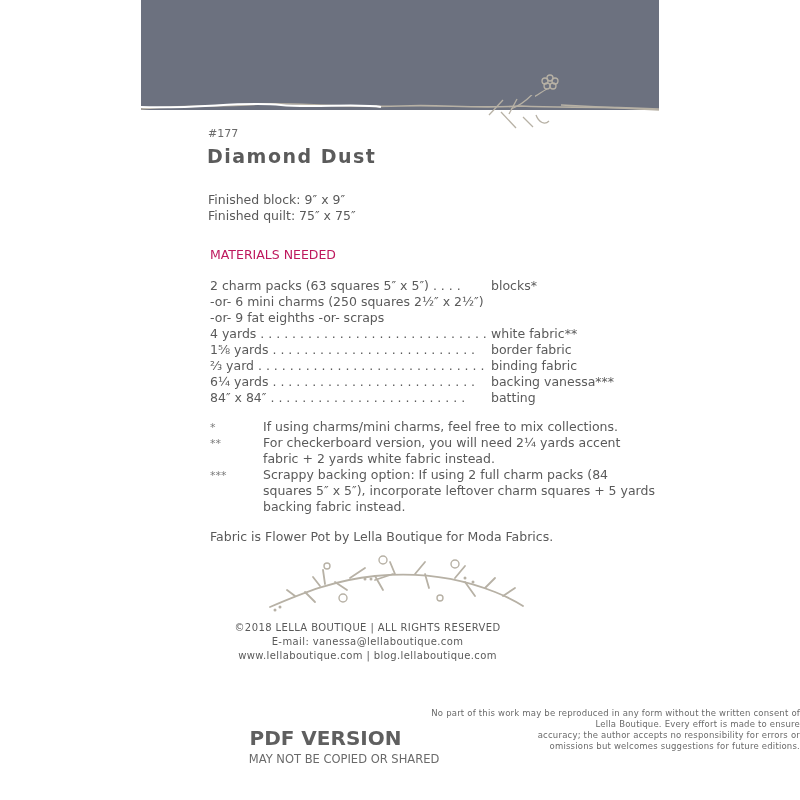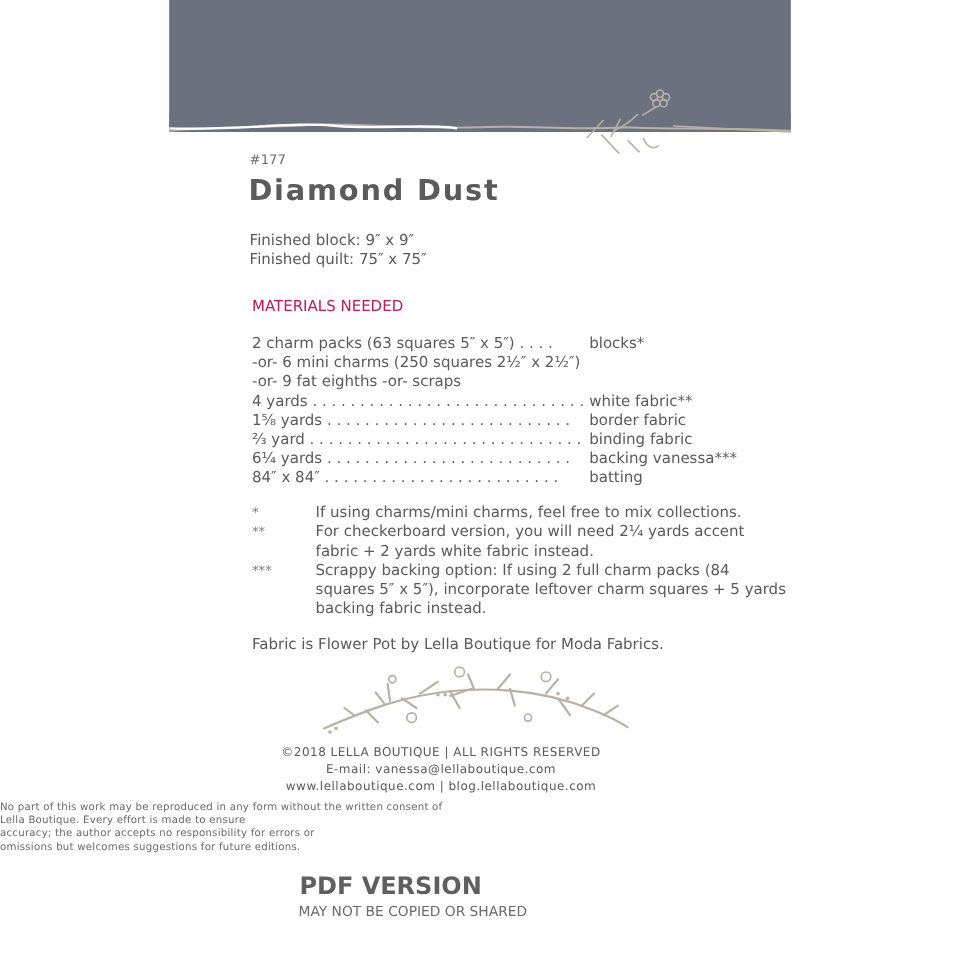--- a/index.html
+++ b/index.html
@@ -7,31 +7,31 @@
     width: 800px; height: 800px; background: #ffffff; position: relative; overflow: hidden;
     font-family: "DejaVu Sans", "Liberation Sans", sans-serif; color: #5a5a5a;
   }
   .header-band {
     position: absolute; left: 141px; top: 0; width: 518px; height: 110px;
     background: #6c717f;
   }
   .header-edge { position: absolute; left: 141px; top: 95px; width: 518px; height: 35px; }
   .abs { position: absolute; white-space: nowrap; }
   .pattern-num { left: 208px; top: 127px; font-size: 11px; color: #6a6a6a; }
-  .title { left: 207px; top: 145px; font-size: 24px; font-weight: bold; letter-spacing: 1.5px; color: #5b5b5b; }
+  .title { left: 207px; top: 145px; font-size: 19px; font-weight: bold; letter-spacing: 1.5px; color: #5b5b5b; }
   .specs { left: 208px; top: 192px; font-size: 12.5px; line-height: 16px; color: #5a5a5a; }
   .mat-head { left: 210px; top: 247px; font-size: 12.5px; color: #be185d; }
   .mat-row { position: absolute; left: 210px; font-size: 12.5px; color: #5a5a5a; white-space: nowrap; }
   .mat-use { position: absolute; left: 491px; font-size: 12.5px; color: #5a5a5a; white-space: nowrap; }
   .note-mark { position: absolute; left: 210px; font-size: 11px; color: #7a7a7a; }
   .note-text { position: absolute; left: 237px; font-size: 12.5px; line-height: 16px; color: #5a5a5a; white-space: nowrap; margin-left: 26px; }
   .fabric-line { left: 210px; top: 529px; font-size: 12.5px; color: #5a5a5a; }
   .vine { position: absolute; left: 265px; top: 552px; width: 265px; height: 60px; }
   .copyright { left: 0; width: 735px; text-align: center; top: 621px; font-size: 10px; line-height: 14px; color: #5a5a5a; letter-spacing: 0.4px; }
-  .disclaimer { left: 0; width: 800px; text-align: left; top: 668px; font-size: 8.5px; line-height: 11px; color: #6a6a6a; letter-spacing: 0.2px; }
+  .disclaimer { left: 0; width: 800px; text-align: right; top: 708px; font-size: 8.5px; line-height: 11px; color: #6a6a6a; letter-spacing: 0.2px; }
   .pdf-title { left: 0; width: 651px; text-align: center; top: 726px; font-size: 20px; font-weight: bold; color: #5f5f5f; }
   .pdf-sub { left: 0; width: 688px; text-align: center; top: 752px; font-size: 11.5px; color: #6a6a6a; }
 </style>
 </head>
 <body>
 
 <div class="header-band"></div>
 <svg class="header-edge" viewBox="0 0 518 35">
   <path d="M0 12 L518 12 L518 0 L0 0 Z" fill="#6c717f"></path>
   <path d="M0 14 C40 10 80 12 120 9 C150 7 200 13 260 11 C300 9 330 14 380 11 C420 13 450 11 518 14" stroke="#b7b1a5" stroke-width="1.6" fill="none"></path>

